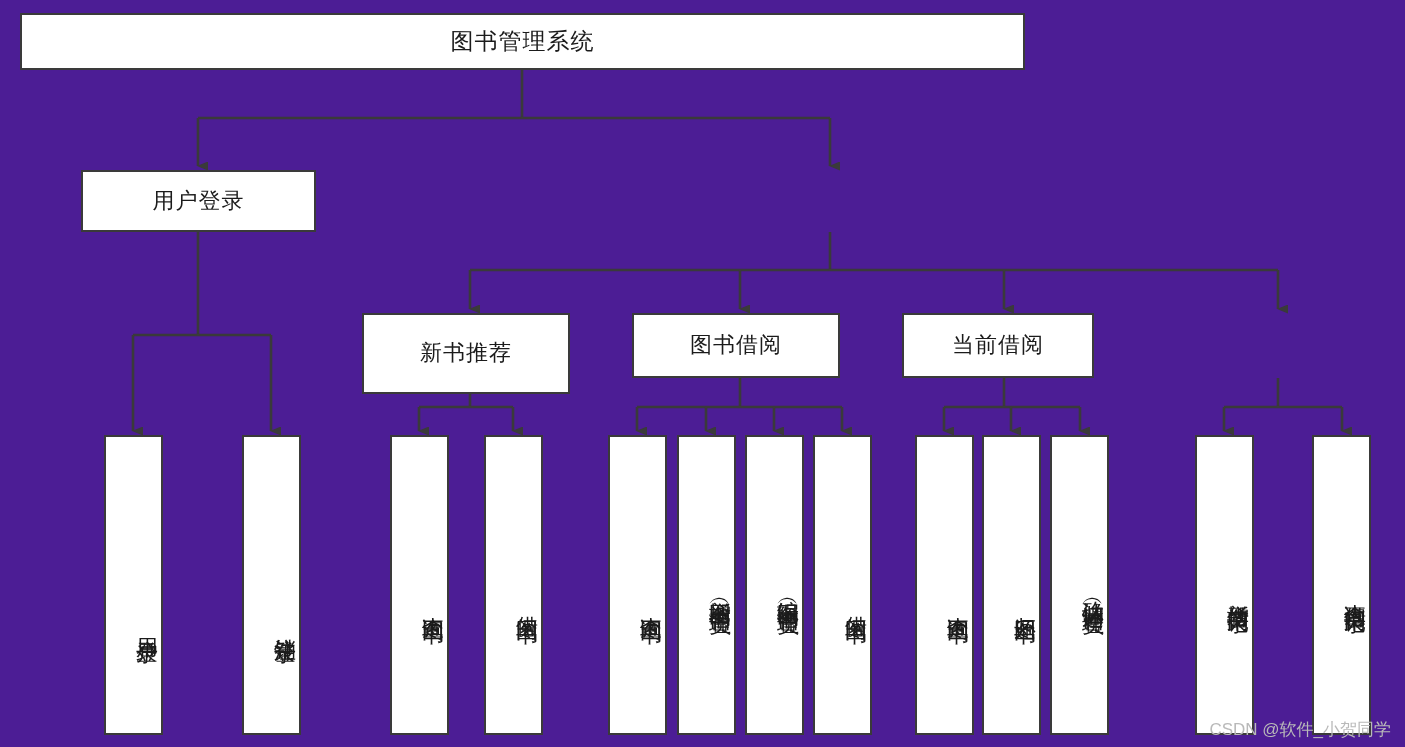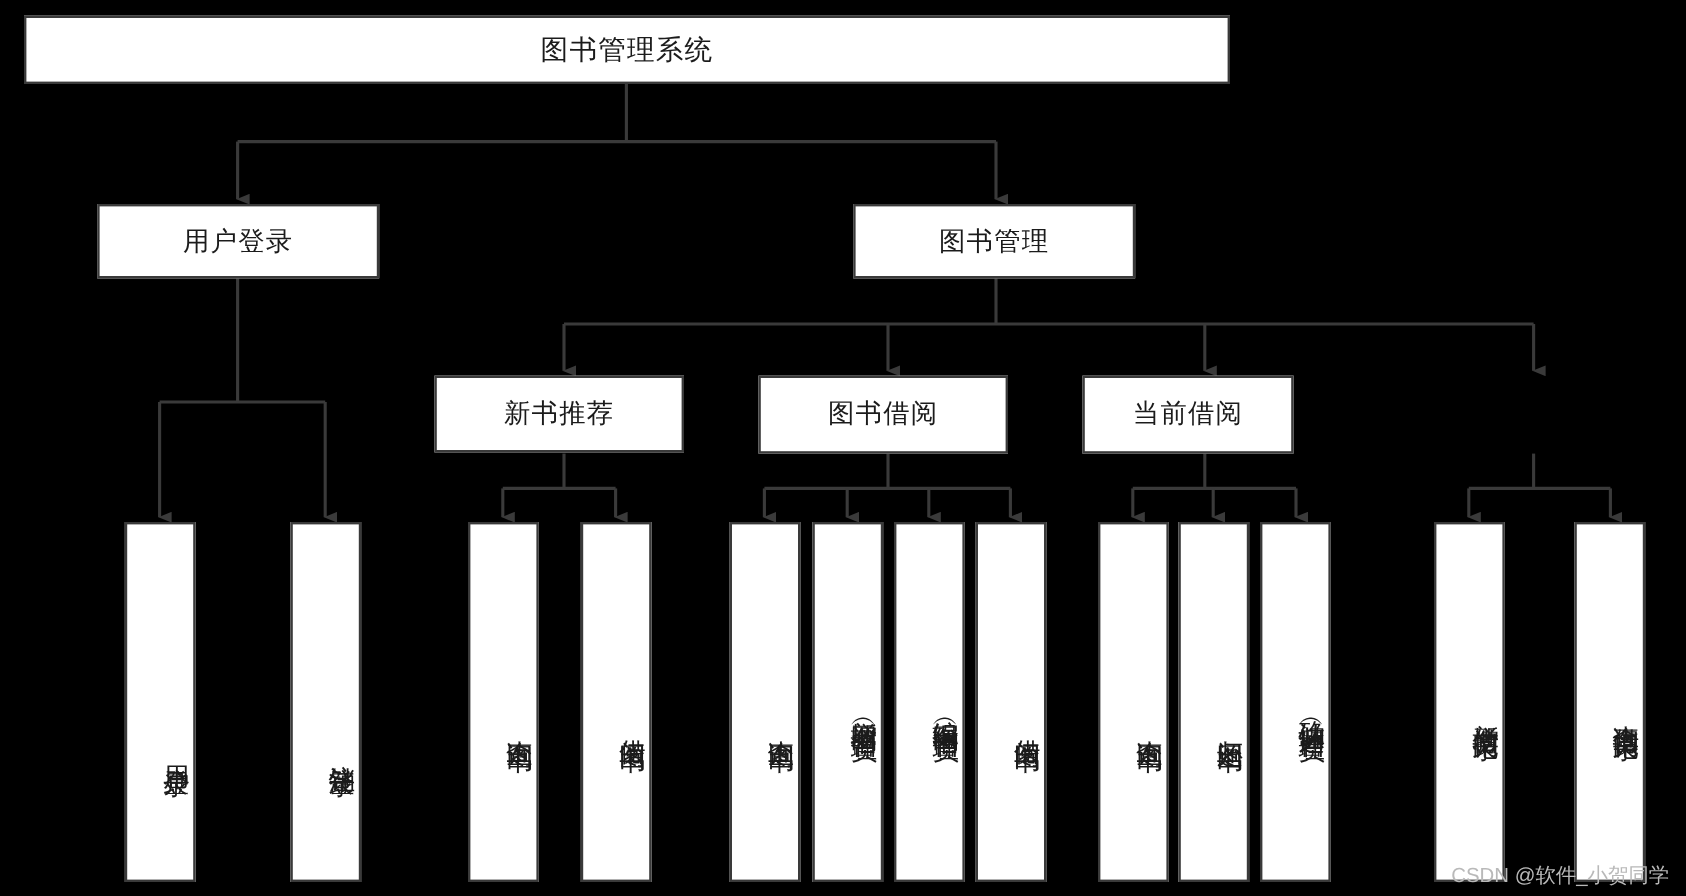--- a/index.html
+++ b/index.html
@@ -8,21 +8,21 @@
     padding: 0;
     background: #ffffff;
   }
   body {
     font-family: "Liberation Sans", "DejaVu Sans", sans-serif;
   }
   #canvas {
     position: relative;
     width: 1405px;
     height: 747px;
-    background: #000000;
+    background: #4c1d95;
     overflow: hidden;
   }
   #wires {
     position: absolute;
     left: 0;
     top: 0;
     width: 1405px;
     height: 747px;
     pointer-events: none;
   }
@@ -128,31 +128,28 @@
     </g>
   </svg>
 
   <div class="node node-h node-root" style="left:20px; top:13px; width:1005px; height:57px;">
     <span>图书管理系统</span>
   </div>
 
   <div class="node node-h" style="left:81px; top:170px; width:235px; height:62px;">
     <span>用户登录</span>
   </div>
-  <div class="node node-h" style="left:711px; top:170px; width:235px; height:62px;">
-    <span>图书管理</span>
-  </div>
 
-  <div class="node node-h" style="left:362px; top:313px; width:208px; height:64px;">
+  <div class="node node-h" style="left:362px; top:313px; width:208px; height:81px;">
     <span>新书推荐</span>
   </div>
   <div class="node node-h" style="left:632px; top:313px; width:208px; height:65px;">
     <span>图书借阅</span>
   </div>
-  <div class="node node-h" style="left:902px; top:313px; width:176px; height:65px;">
+  <div class="node node-h" style="left:902px; top:313px; width:192px; height:65px;">
     <span>当前借阅</span>
   </div>
 
   <div class="node node-v pad-top-lg" style="left:104px; top:435px; width:59px; height:300px;">
     <span>用户登录</span>
   </div>
   <div class="node node-v pad-top-lg" style="left:242px; top:435px; width:59px; height:300px;">
     <span>注销登录</span>
   </div>
 

